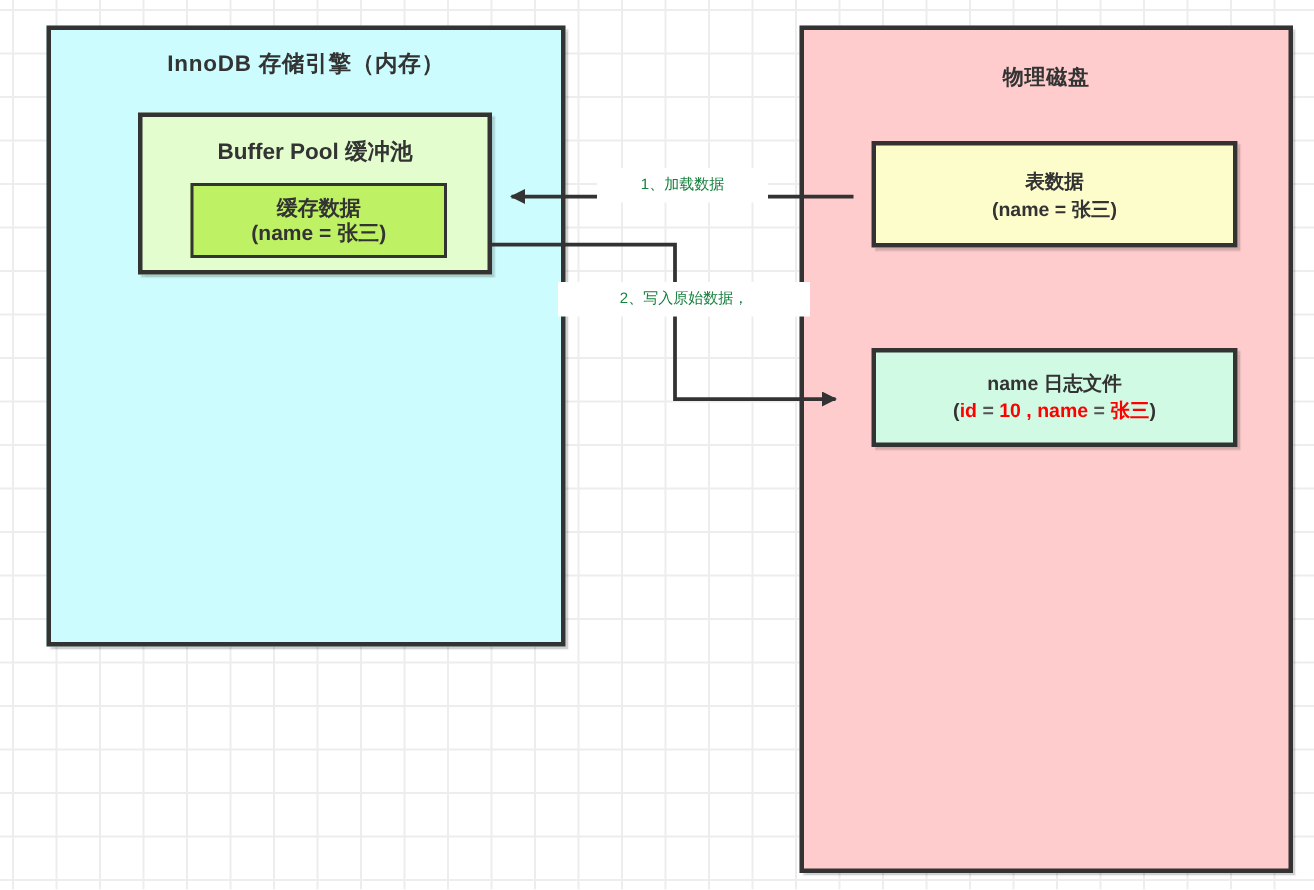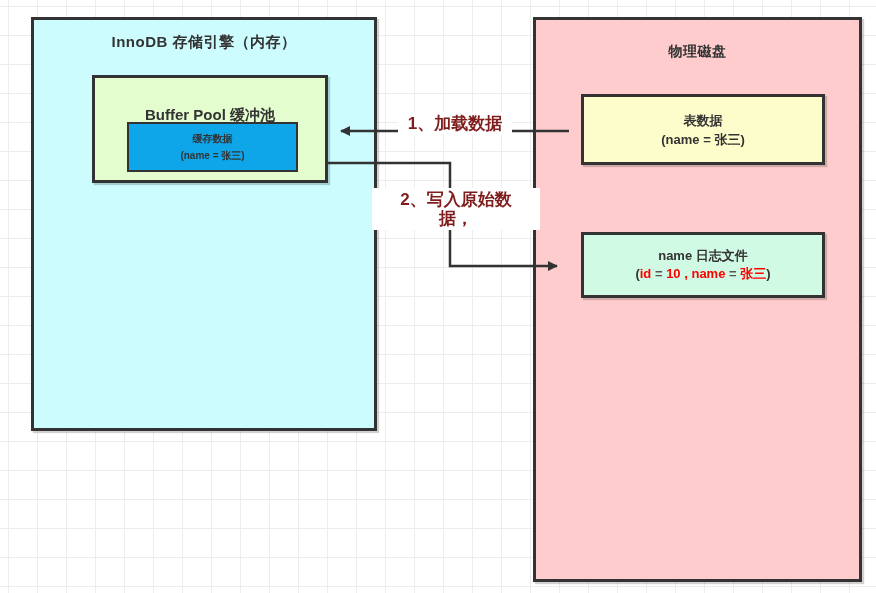--- a/index.html
+++ b/index.html
@@ -16,32 +16,32 @@
   }
   .box{position:absolute;box-sizing:border-box;border:3px solid #333;
        box-shadow:2px 2px 1px rgba(0,0,0,0.18);}
   .region-title{font-weight:bold;font-size:15px;text-align:center;letter-spacing:0.5px;}
   .inner-title{font-weight:bold;font-size:15px;text-align:center;}
   .center-col{display:flex;flex-direction:column;align-items:center;justify-content:center;
               font-weight:bold;text-align:left;}
   .cyan-box{left:31px;top:17px;width:346px;height:414px;background:#ccfcfd;}
   .cyan-box .region-title{padding-top:13px;}
   .green-box{left:58px;top:55px;width:236px;height:108px;background:#e3fdce;}
-  .green-box .inner-title{padding-top:28px;}
-  .peach-box{left:32px;top:44px;width:171px;height:50px;background:#0ea5e9;
-             border-width:2px;font-size:10px;line-height:17px;box-shadow:none;}
+  .green-box .inner-title{padding-top:14px;}
+  .peach-box{left:32px;top:44px;width:171px;height:50px;background:#bef264;
+             border-width:2px;font-size:14px;line-height:17px;box-shadow:none;}
   .pink-box{left:521px;top:17px;width:329px;height:565px;background:#fecccc;margin-left:12px;}
   .pink-box .region-title{padding-top:23px;font-size:14px;}
   .yellow-box{left:45px;top:74px;width:244px;height:71px;background:#fdfdcb;
               font-size:13px;line-height:19px;}
   .mint-box{left:45px;top:212px;width:244px;height:66px;background:#d0fae3;
             font-size:13px;line-height:18px;}
   .arrows-layer{position:absolute;left:0;top:0;width:876px;height:593px;z-index:5;pointer-events:none;}
   .arrow-label{position:absolute;z-index:6;background:#ffffff;text-align:center;
-               font-weight:bold;font-size:17px;line-height:19px;color:#7f1d1d;}
+               font-weight:normal;font-size:10px;line-height:19px;color:#15803d;}
   .label-1{left:398px;top:112px;width:114px;padding:2px 0;}
   .label-2{left:372px;top:188px;width:144px;padding:2px 12px;}
 </style>
 </head>
 <body>
 
 <div class="canvas">
 
   <div class="box cyan-box">
     <div class="region-title">InnoDB 存储引擎（内存）</div>

